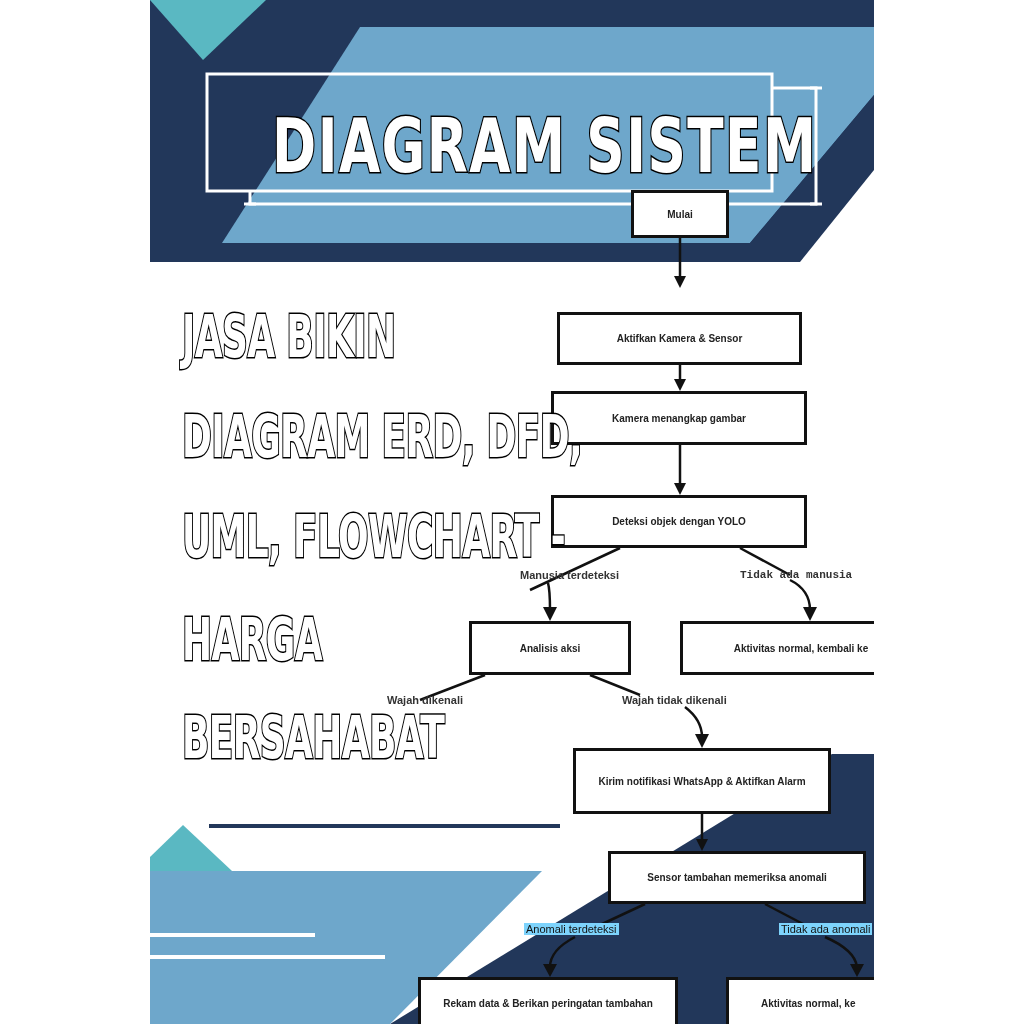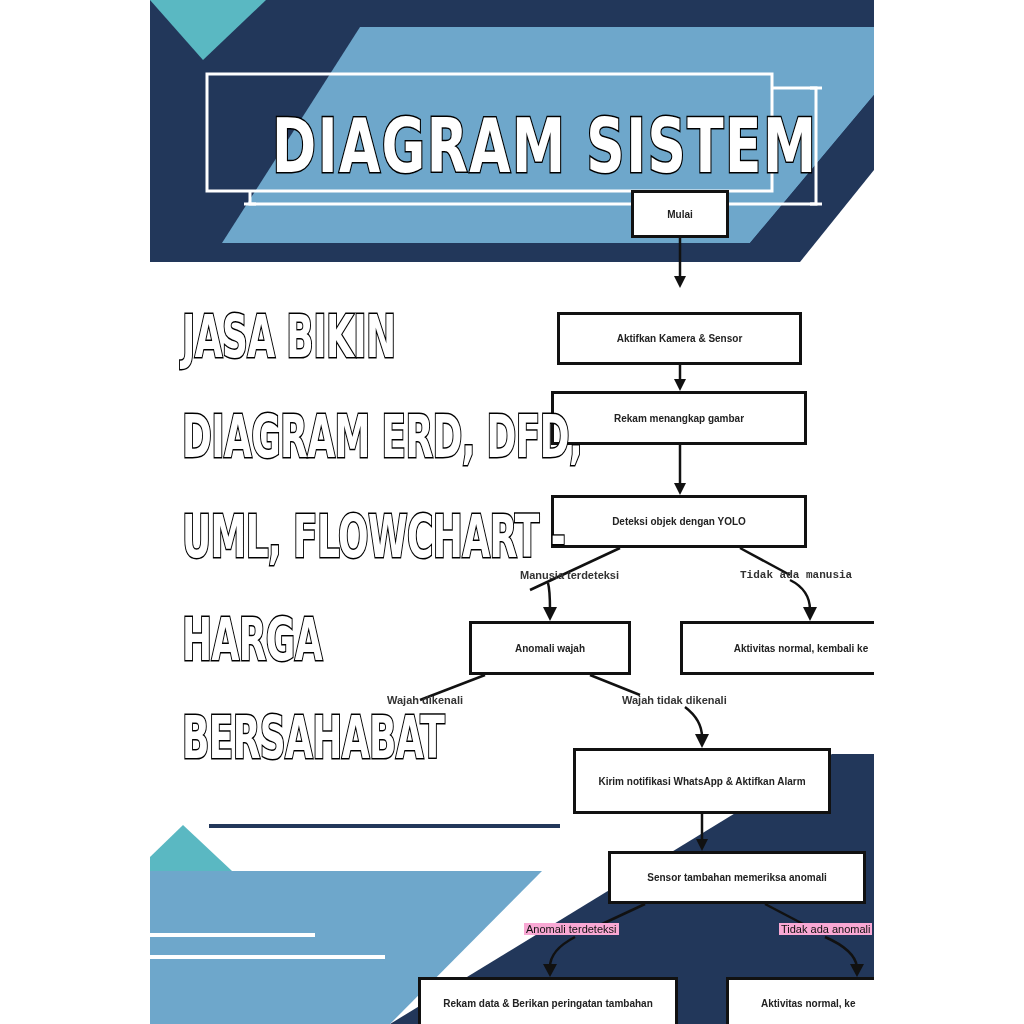--- a/index.html
+++ b/index.html
@@ -1,21 +1,21 @@
 <!DOCTYPE html>
 <html><head>
 <meta charset="utf-8">
 <style>
   html, body { margin:0; padding:0; background:#ffffff; }
   body { width:1024px; height:1024px; position:relative; overflow:hidden; font-family:"Liberation Sans", sans-serif; }
   #page { position:absolute; left:150px; top:0; width:724px; height:1024px; background:#ffffff; overflow:hidden; }
   svg.bg { position:absolute; left:0; top:0; }
   .fbox { position:absolute; background:#ffffff; border:3px solid #111; box-sizing:border-box; display:flex; align-items:center; justify-content:center; font-size:10px; font-weight:bold; color:#222; white-space:nowrap; overflow:hidden; }
   .elabel { position:absolute; font-size:11px; font-weight:bold; color:#333; white-space:nowrap; }
-  .elabel.boxed { background:#f9a8d4; color:#111; padding:0 2px; font-weight:normal; font-family:"Liberation Sans Narrow","Liberation Sans", sans-serif; }
+  .elabel.boxed { background:#7dd3fc; color:#111; padding:0 2px; font-weight:normal; font-family:"Liberation Sans Narrow","Liberation Sans", sans-serif; }
   .title-text { position:absolute; font-family:"DejaVu Sans", sans-serif; font-weight:bold; color:#ffffff; letter-spacing:2px;
     -webkit-text-stroke:3px #000; paint-order:stroke fill; transform:scaleX(0.72); transform-origin:left top; white-space:nowrap; }
   .promo-line { position:absolute; font-family:"DejaVu Sans", sans-serif; font-weight:bold; color:#ffffff;
     -webkit-text-stroke:3px #000; paint-order:stroke fill; transform:scaleX(0.62); transform-origin:left top; white-space:nowrap; letter-spacing:-1px; }
 </style>
 </head>
 <body>
 
 <div id="page">
 
@@ -94,27 +94,27 @@
 
   <div class="title-text" style="left:122px; top:104px; font-size:74px; line-height:84px;">DIAGRAM SISTEM</div>
 
   <div class="fbox" style="left:481px; top:190px; width:98px; height:48px;">
       <span>Mulai</span>
     </div>
   <div class="fbox" style="left:407px; top:288px; width:245px; height:53px;margin-top:24px;">
       <span>Aktifkan Kamera &amp; Sensor</span>
     </div>
   <div class="fbox" style="left:401px; top:391px; width:256px; height:54px;">
-      <span>Rekam menangkap gambar</span>
+      <span>Kamera menangkap gambar</span>
     </div>
   <div class="fbox" style="left:401px; top:495px; width:256px; height:53px;">
       <span>Deteksi objek dengan YOLO</span>
     </div>
   <div class="fbox" style="left:319px; top:621px; width:162px; height:54px;">
-      <span>Anomali wajah</span>
+      <span>Analisis aksi</span>
     </div>
   <div class="fbox" style="left:530px; top:621px; width:210px; height:54px; justify-content:center; padding-left:32px;">
       <span>Aktivitas normal, kembali ke</span>
     </div>
   <div class="fbox" style="left:423px; top:748px; width:258px; height:66px;">
       <span>Kirim notifikasi WhatsApp &amp; Aktifkan Alarm</span>
     </div>
   <div class="fbox" style="left:423px; top:851px; width:258px; height:53px;margin-left:35px;">
       <span>Sensor tambahan memeriksa anomali</span>
     </div>

